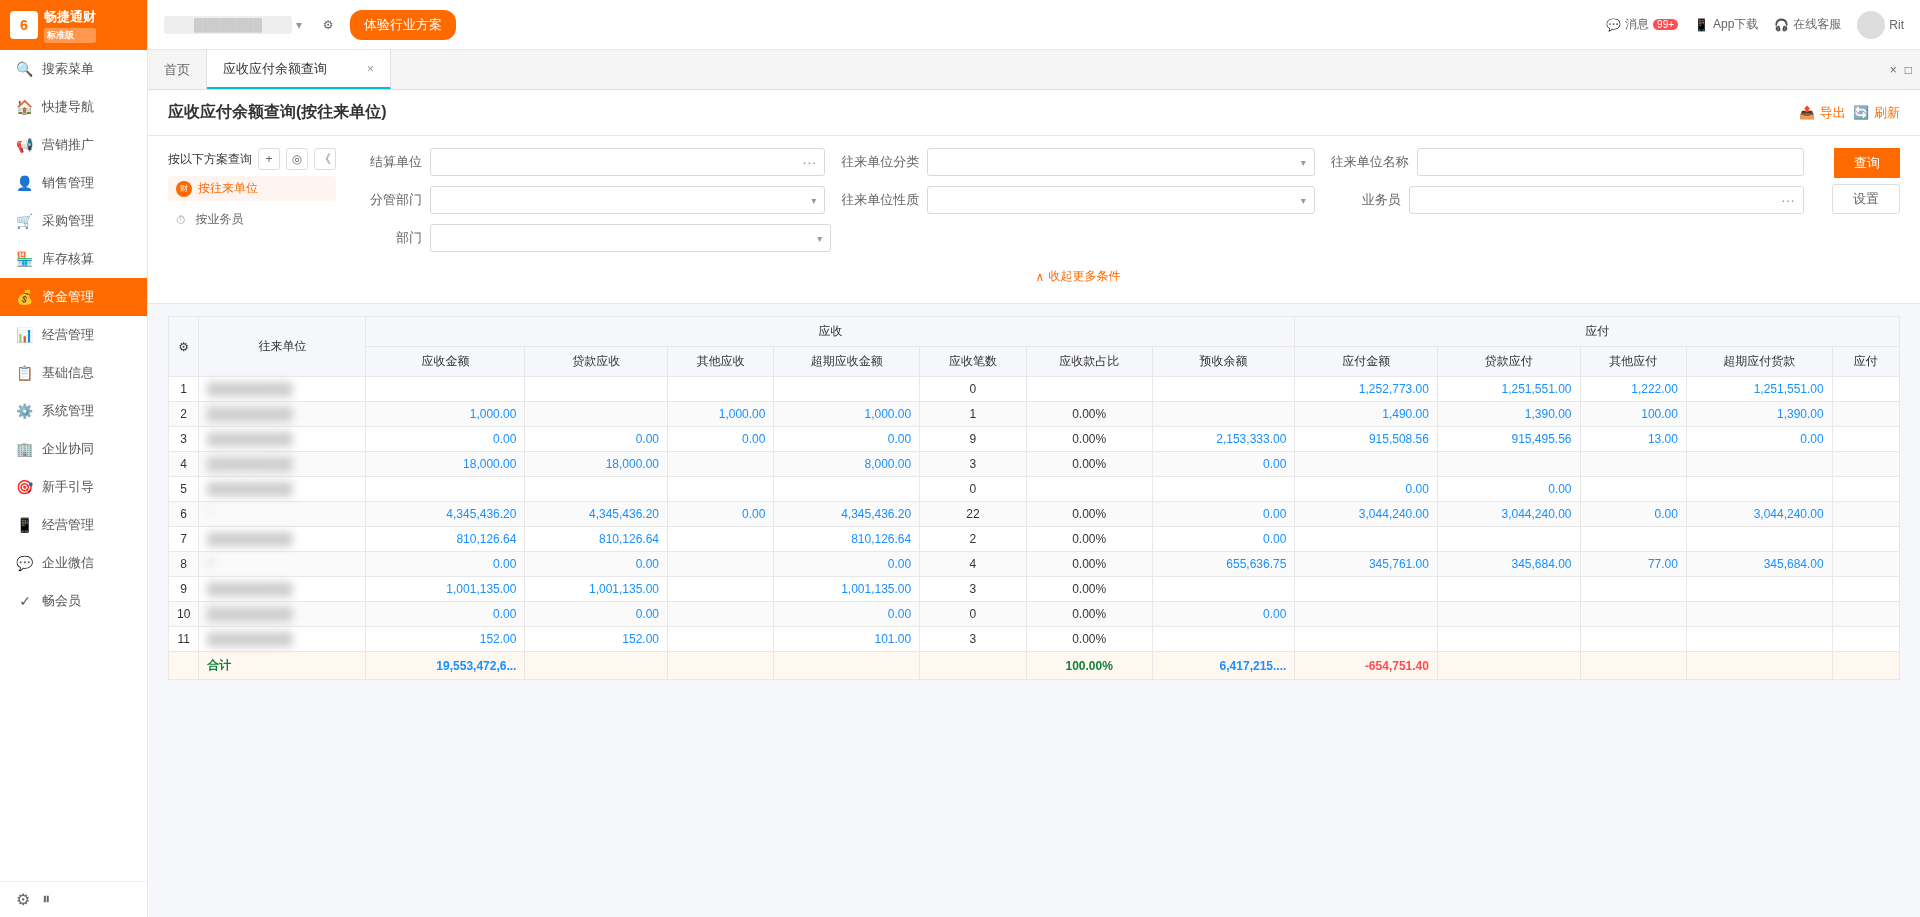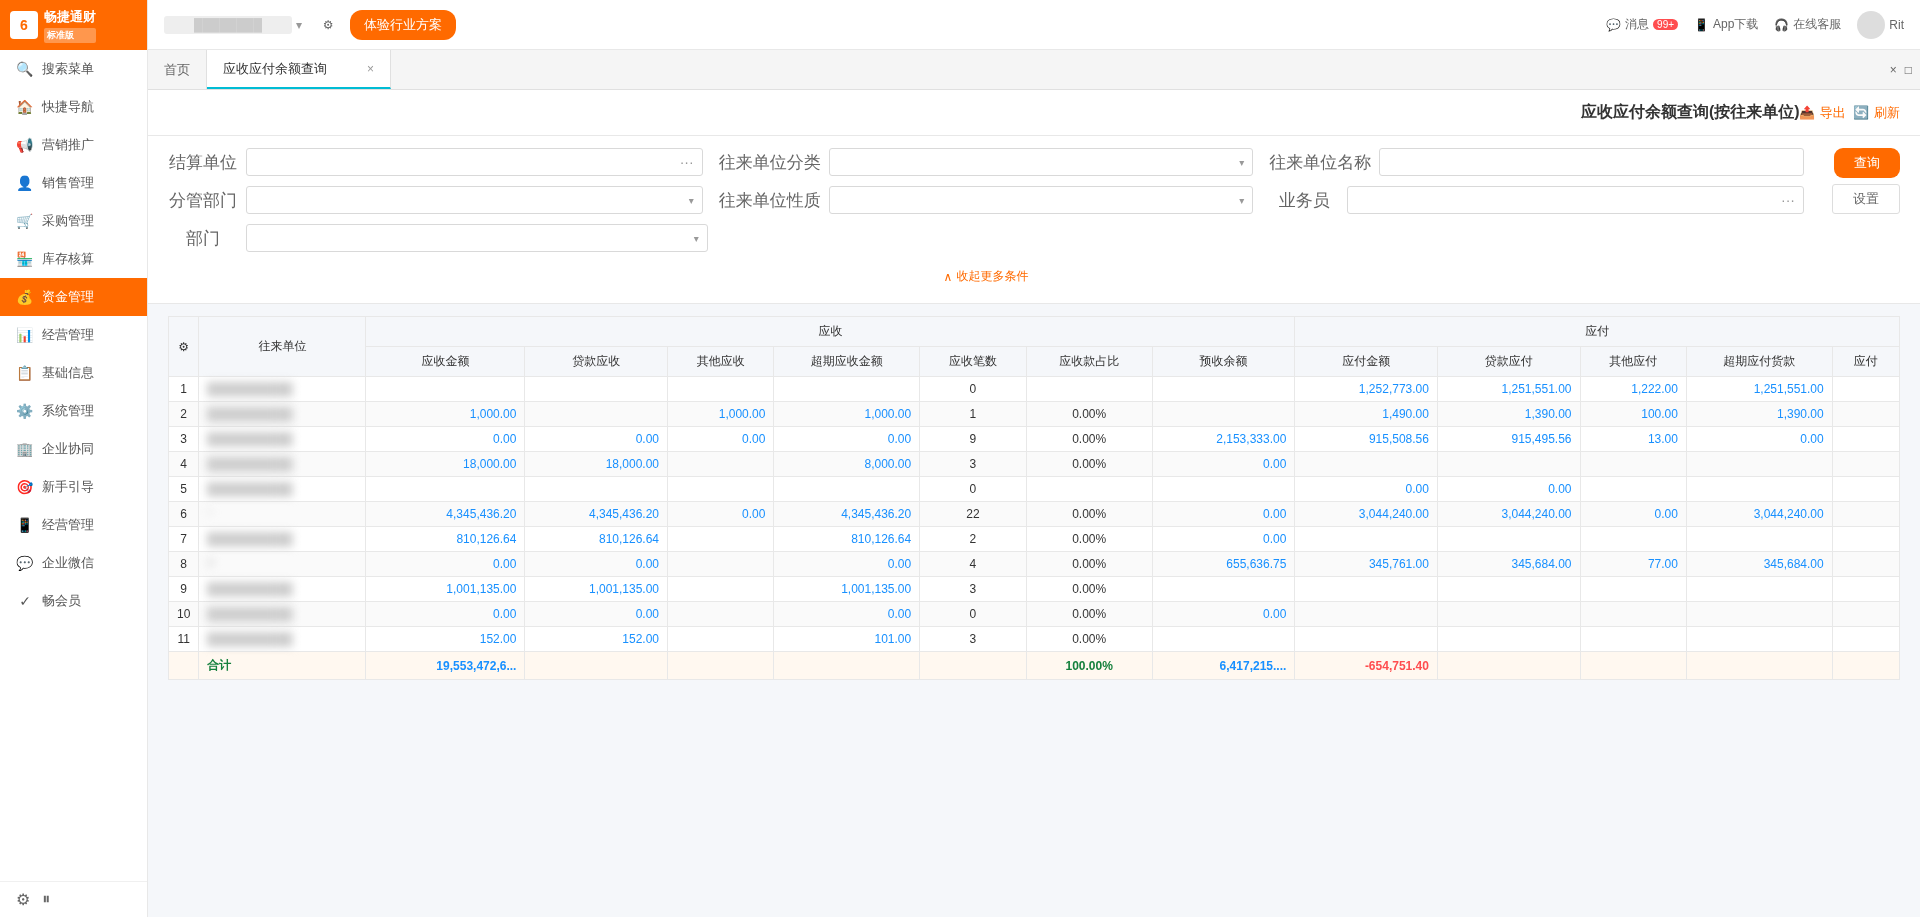--- a/index.html
+++ b/index.html
@@ -34,45 +34,45 @@
     .tabbar { height: 40px; background: #f5f5f5; display: flex; align-items: center; border-bottom: 1px solid #e0e0e0; flex-shrink: 0; }
     .tab { padding: 0 16px; height: 100%; display: flex; align-items: center; cursor: pointer; font-size: 13px; color: #666; border-right: 1px solid #e0e0e0; }
     .tab.active { background: #fff; color: #333; border-bottom: 2px solid #00bcd4; gap: 32px; }
     .tab .close-btn { margin-left: 8px; color: #999; font-size: 12px; cursor: pointer; }
     .tabbar-controls { margin-left: auto; display: flex; align-items: center; padding: 0 8px; gap: 8px; color: #666; cursor: pointer; }
 
     
     .content { flex: 1; overflow: hidden; display: flex; flex-direction: column; background: #f5f7fa; }
 
     
-    .page-header { background: #fff; padding: 12px 20px 0; border-bottom: 1px solid #e8e8e8; display: flex; align-items: center; justify-content: flex-end; }
+    .page-header { background: #fff; padding: 12px 20px 0; border-bottom: 1px solid #e8e8e8; display: flex; align-items: center; justify-content: space-between; }
     .page-title { font-size: 16px; font-weight: bold; color: #333; padding-bottom: 12px; }
     .page-actions { display: flex; gap: 8px; padding-bottom: 12px; }
     .page-action-btn { display: flex; align-items: center; gap: 4px; color: #ff6a00; font-size: 13px; cursor: pointer; border: none; background: none; }
 
     
     .filter-area { background: #fff; padding: 12px 20px; border-bottom: 1px solid #e8e8e8; flex-shrink: 0; }
     .scheme-action-btn { width: 22px; height: 22px; border: 1px solid #ddd; border-radius: 3px; display: flex; align-items: center; justify-content: center; cursor: pointer; color: #666; font-size: 12px; }
     .scheme-item { display: flex; align-items: center; gap: 6px; padding: 4px 8px; border-radius: 4px; cursor: pointer; font-size: 12px; }
     .scheme-item.active { background: #fff5f0; color: #ff6a00; }
     .scheme-item .scheme-icon { width: 16px; height: 16px; background: #ff6a00; border-radius: 50%; display: flex; align-items: center; justify-content: center; color: white; font-size: 9px; }
     .scheme-item2 { color: #666; }
 
     .filter-rows { flex: 1; display: flex; flex-direction: column; gap: 10px; }
     .filter-row { display: flex; align-items: center; gap: 16px; }
     .filter-field { display: flex; align-items: center; gap: 8px; flex: 1; }
-    .filter-label { color: #666; font-size: 17px; white-space: nowrap; min-width: 70px; text-align: center; }
+    .filter-label { color: #666; font-size: 13px; white-space: nowrap; min-width: 70px; text-align: right; }
     .filter-input { flex: 1; height: 28px; border: 1px solid #d9d9d9; border-radius: 3px; padding: 0 8px; font-size: 12px; display: flex; align-items: center; justify-content: space-between; cursor: pointer; background: #fff; }
     .filter-input .dots { color: #999; font-size: 14px; }
     .filter-input .chevron { color: #999; font-size: 10px; }
     .collapse-btn { color: #ff6a00; font-size: 12px; cursor: pointer; display: flex; align-items: center; gap: 4px; justify-content: center; padding: 6px 0; }
 
     
     .query-buttons { display: flex; flex-direction: column; gap: 6px; align-items: flex-end; margin-left: 12px; }
-    .btn-query { background: #ff6a00; color: white; border: none; border-radius: 9px; padding: 6px 20px; font-size: 13px; cursor: pointer; }
+    .btn-query { background: #ff6a00; color: white; border: none; border-radius: 1px; padding: 6px 20px; font-size: 13px; cursor: pointer; }
     .btn-set { background: #fff; color: #666; border: 1px solid #ddd; border-radius: 3px; padding: 5px 20px; font-size: 13px; cursor: pointer; }
 
     
     .table-area { flex: 1; overflow: auto; padding: 12px 20px; }
     .data-table { width: 100%; border-collapse: collapse; background: #fff; font-size: 12px; }
     .data-table th { background: #f5f7fa; border: 1px solid #e8e8e8; padding: 6px 8px; text-align: center; color: #333; font-weight: normal; white-space: nowrap; }
     .data-table td { border: 1px solid #e8e8e8; padding: 5px 8px; color: #333; white-space: nowrap; }
     .data-table td.number { text-align: right; color: #1890ff; cursor: pointer; }
     .data-table td.center { text-align: center; }
     .data-table tr:nth-child(even) { background: #fafafa; }
@@ -225,20 +225,36 @@
         <button class="page-action-btn">
           <span>🔄</span>
           <span>刷新</span>
         </button>
       </div>
     </div>
 
     <div class="filter-area">
       <div style="display:flex; gap:16px;">
 
+        <div style="display:flex; flex-direction:column; gap:6px; min-width:140px;">
+          <div style="display:flex; align-items:center; gap:6px;">
+            <span style="font-size:12px; color:#333; font-weight:500;">按以下方案查询</span>
+            <div class="scheme-action-btn">+</div>
+            <div class="scheme-action-btn">◎</div>
+            <div class="scheme-action-btn">《</div>
+          </div>
+          <div class="scheme-item active">
+            <div class="scheme-icon" style="font-size:8px;">财</div>
+            <span>按往来单位</span>
+          </div>
+          <div class="scheme-item scheme-item2">
+            <span style="color:#999; margin-right:4px;">⏱</span>
+            <span>按业务员</span>
+          </div>
+        </div>
 
         <div class="filter-rows">
 
           <div class="filter-row">
             <div class="filter-field">
               <span class="filter-label">结算单位</span>
               <div class="filter-input">
                 <span></span>
                 <span class="dots">···</span>
               </div>

